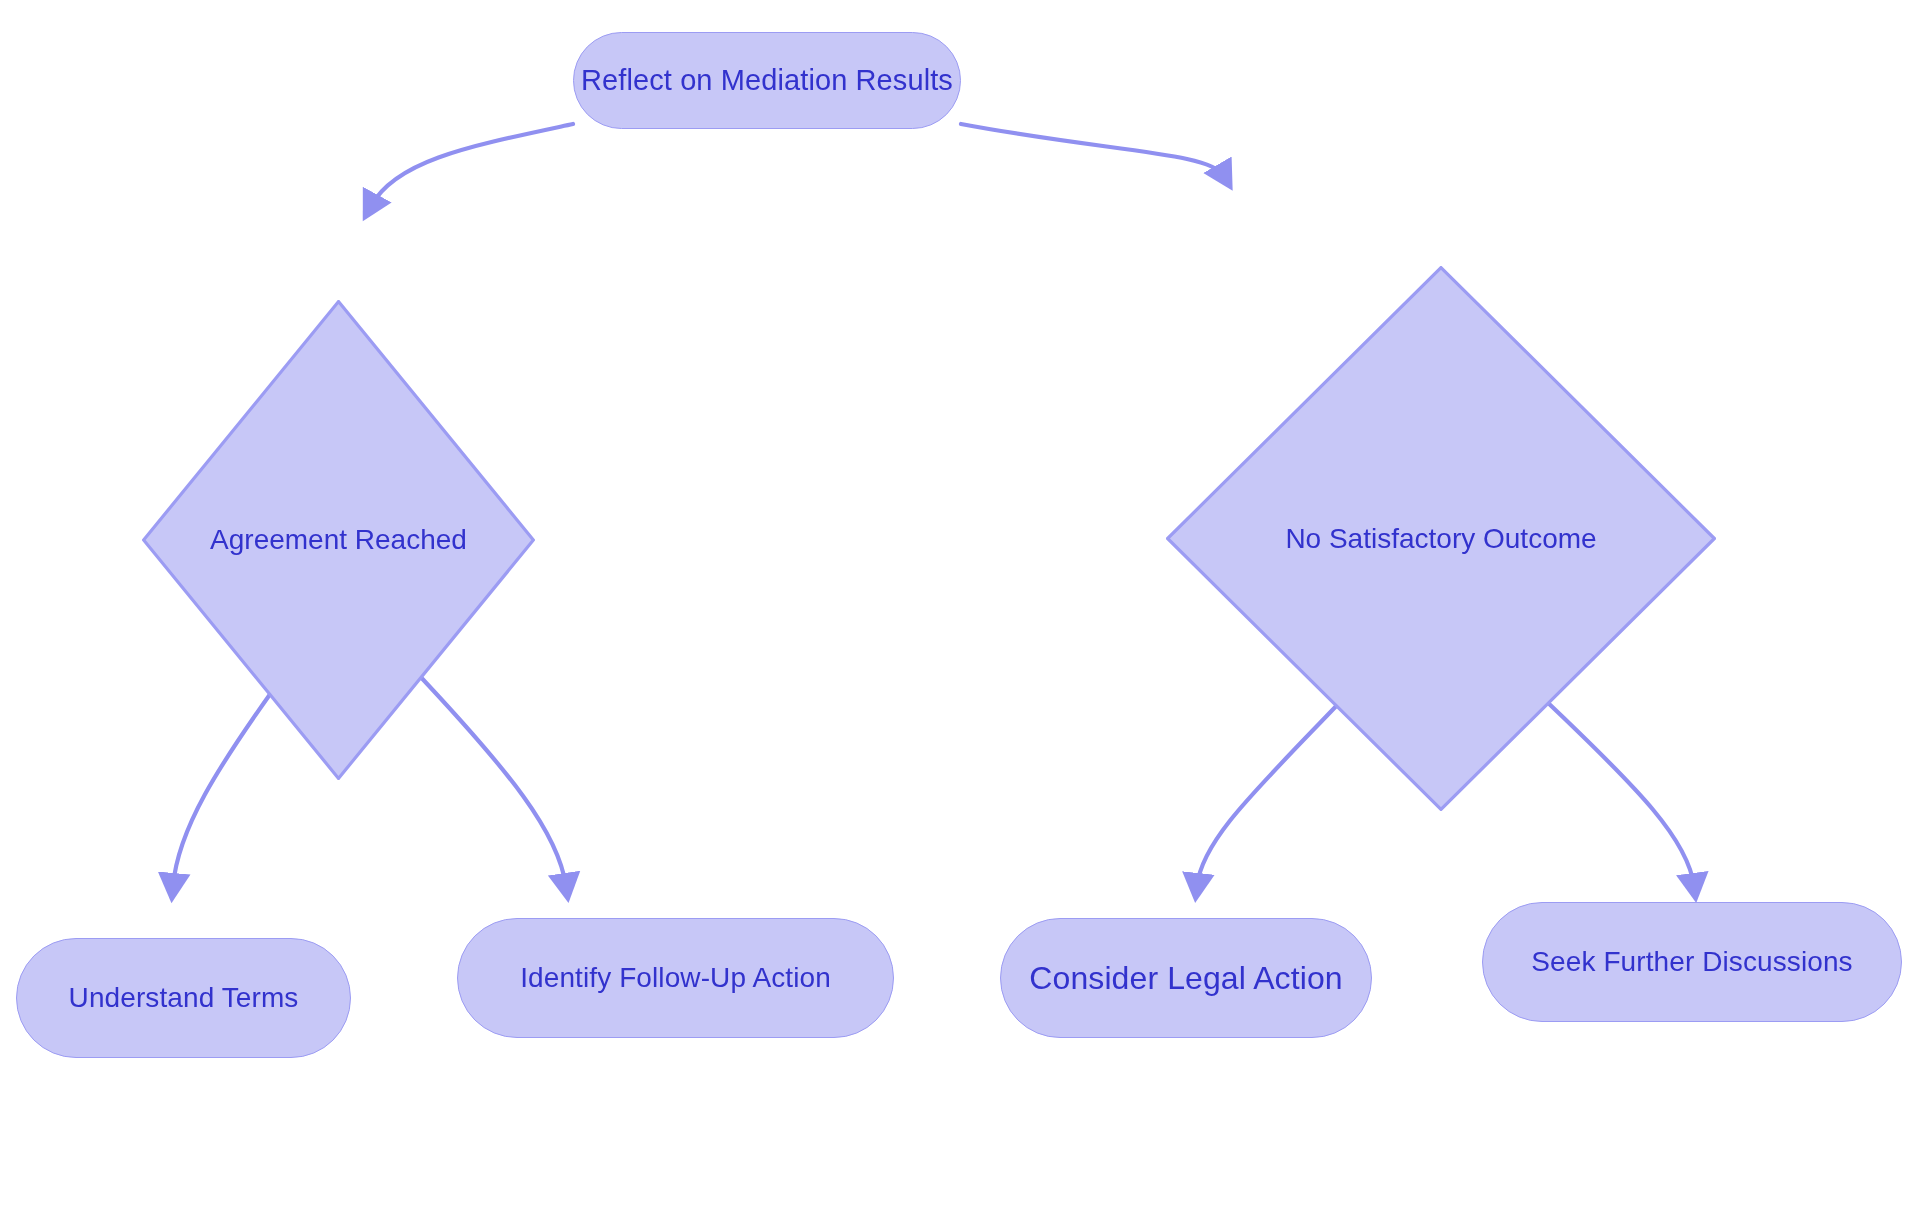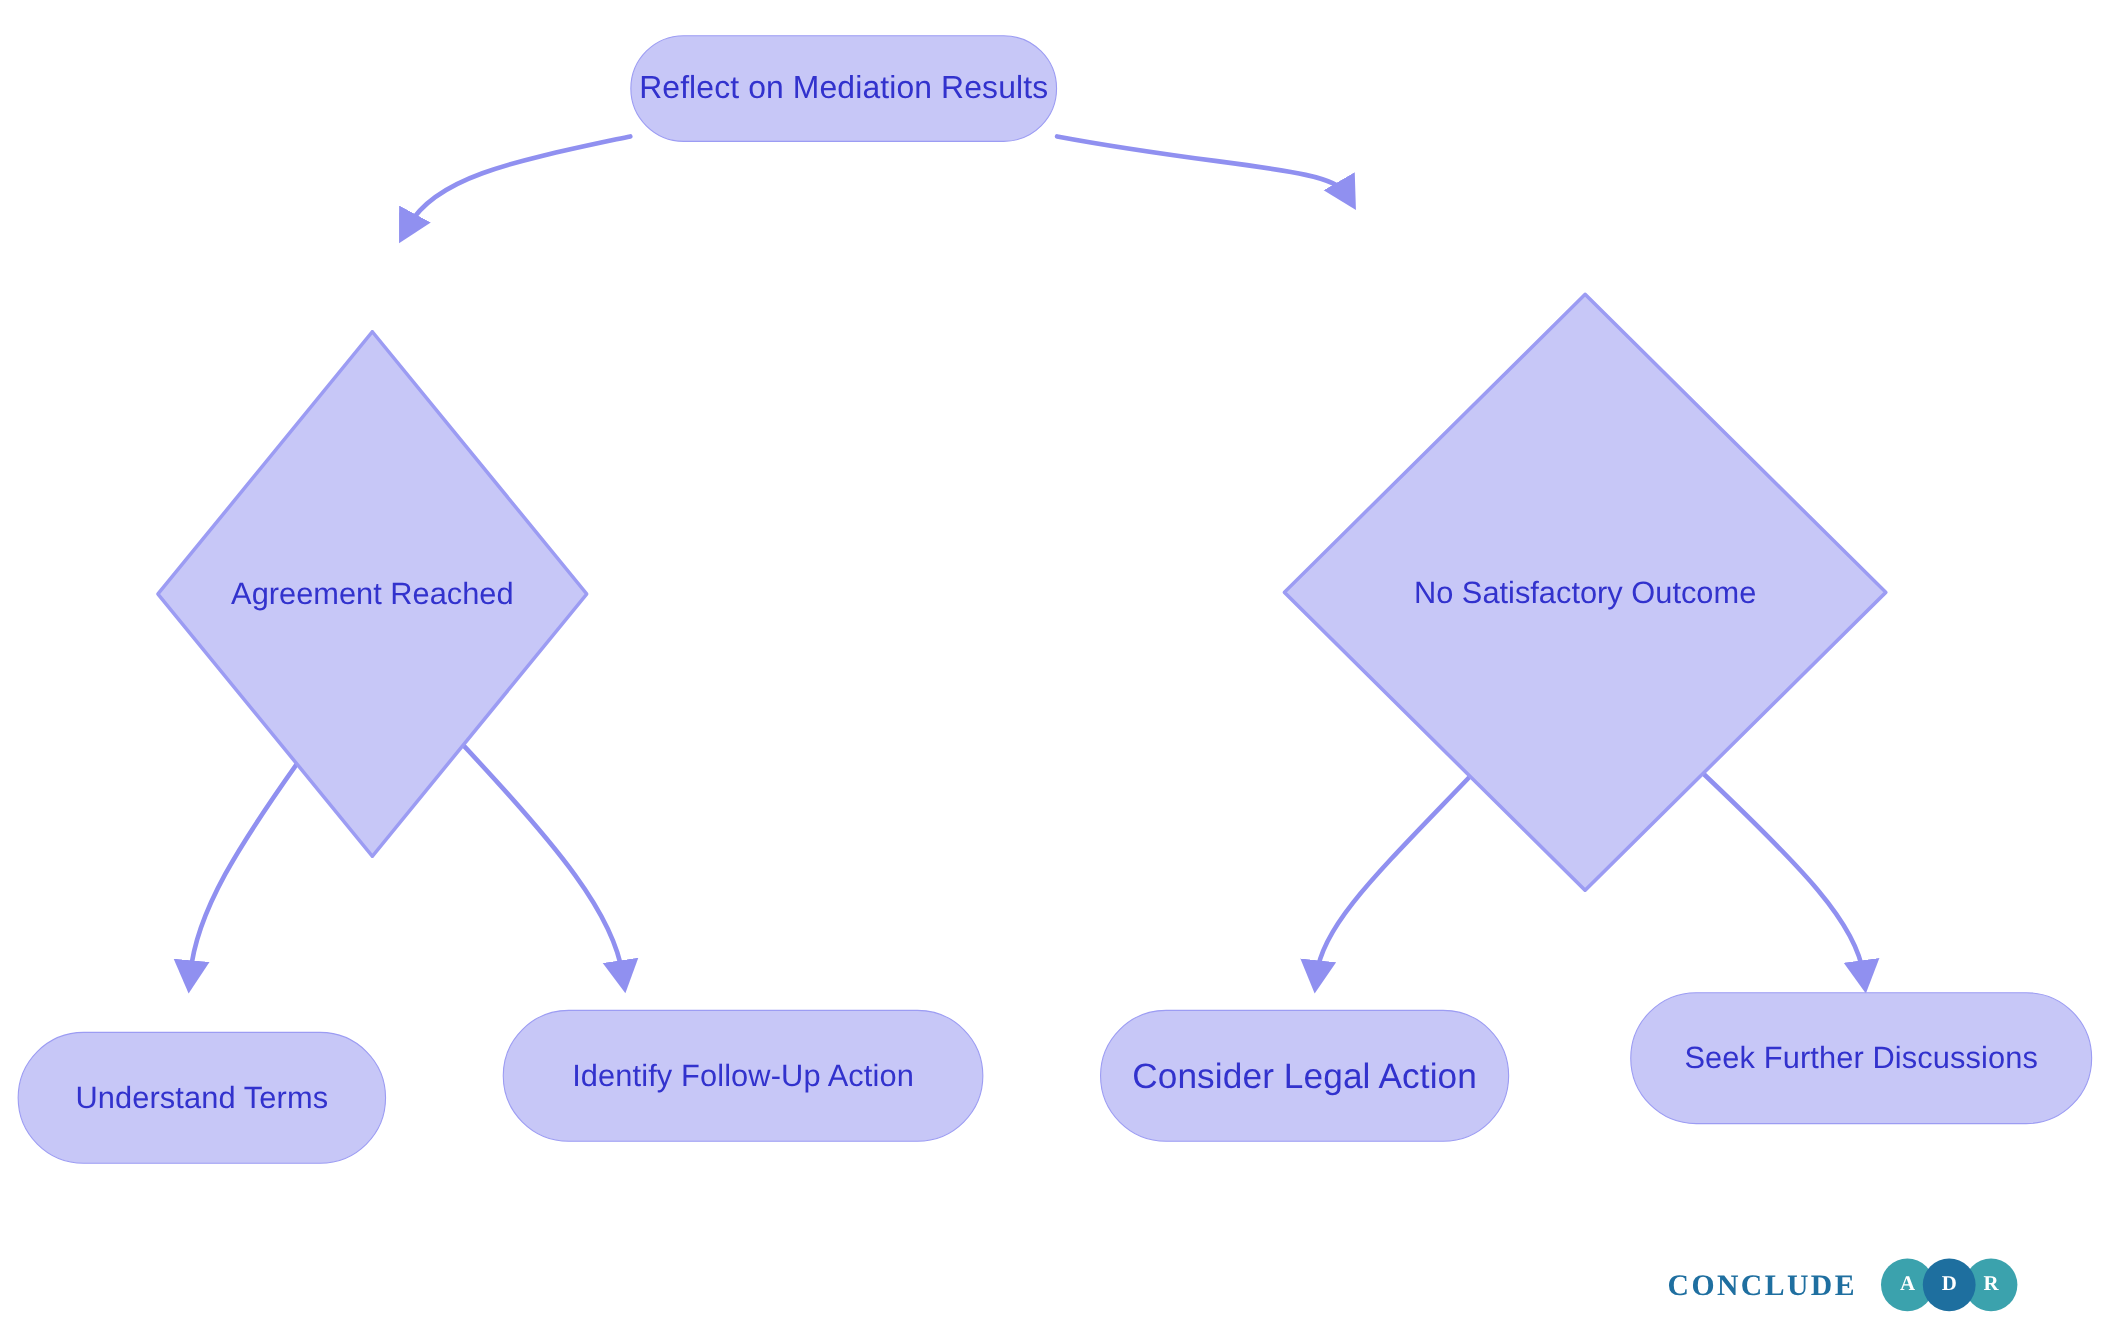--- a/index.html
+++ b/index.html
@@ -217,28 +217,14 @@
   </div>
 
   <div class="node node-pill" id="node-legal">
     <span>Consider Legal Action</span>
   </div>
 
   <div class="node node-pill" id="node-discussions">
     <span>Seek Further Discussions</span>
   </div>
 
-  <div id="brand-logo">
-    <span id="brand-wordmark">CONCLUDE</span>
-    <span id="brand-marks">
-      <span class="brand-circle" id="brand-circle-a">
-        <span>A</span>
-      </span>
-      <span class="brand-circle" id="brand-circle-d">
-        <span>D</span>
-      </span>
-      <span class="brand-circle" id="brand-circle-r">
-        <span>R</span>
-      </span>
-    </span>
-  </div>
 
 </div>
 
 </body></html>

